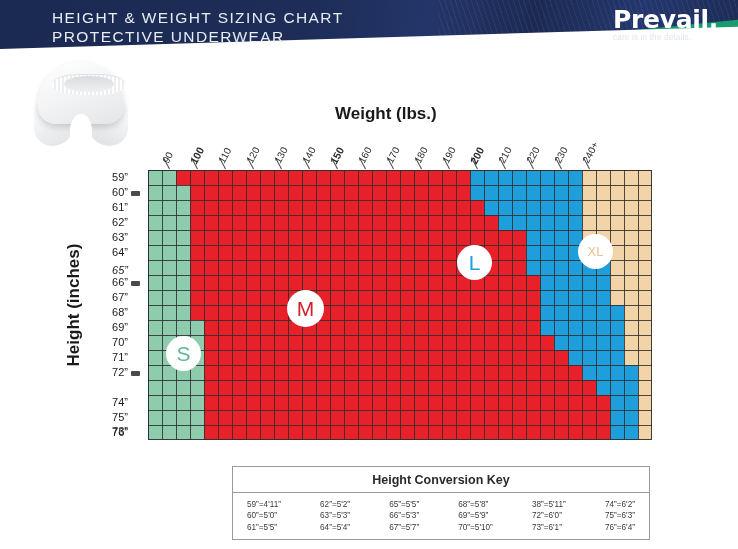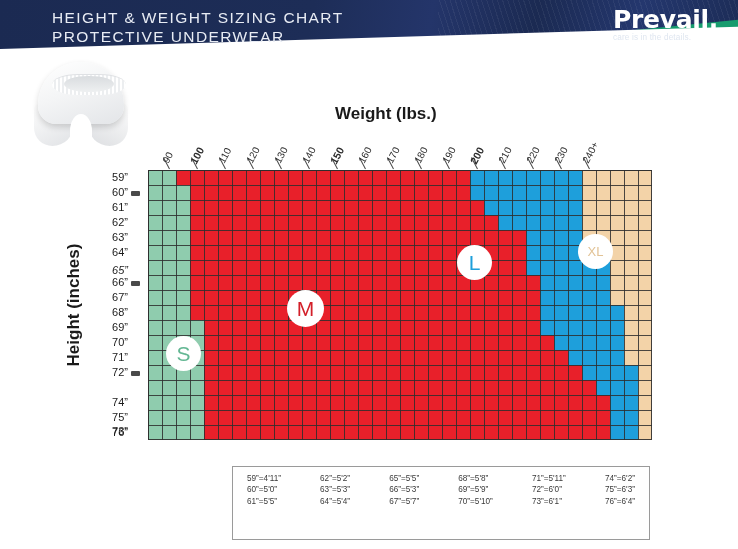--- a/index.html
+++ b/index.html
@@ -340,20 +340,21 @@
     <div id="gridborder"></div>
   </div>
 
   <div class="badge" id="badge-s">S</div>
   <div class="badge" id="badge-m">M</div>
   <div class="badge" id="badge-l">L</div>
   <div class="badge" id="badge-xl">XL</div>
 </div>
 
 <div id="key">
+  <div id="key-title">Height Conversion Key</div>
   <div id="key-body">
       <div class="key-col">
         <div>59”=4'11”</div>
         <div>60”=5'0”</div>
         <div>61”=5'5”</div>
       </div>
       <div class="key-col">
         <div>62”=5'2”</div>
         <div>63”=5'3”</div>
         <div>64”=5'4”</div>
@@ -362,21 +363,21 @@
         <div>65”=5'5”</div>
         <div>66”=5'3”</div>
         <div>67”=5'7”</div>
       </div>
       <div class="key-col">
         <div>68”=5'8”</div>
         <div>69”=5'9”</div>
         <div>70”=5'10”</div>
       </div>
       <div class="key-col">
-        <div>71”=5'11”</div>
+        <div>38”=5'11”</div>
         <div>72”=6'0”</div>
         <div>73”=6'1”</div>
       </div>
       <div class="key-col">
         <div>74”=6'2”</div>
         <div>75”=6'3”</div>
         <div>76”=6'4”</div>
       </div>
     </div>
 </div>

